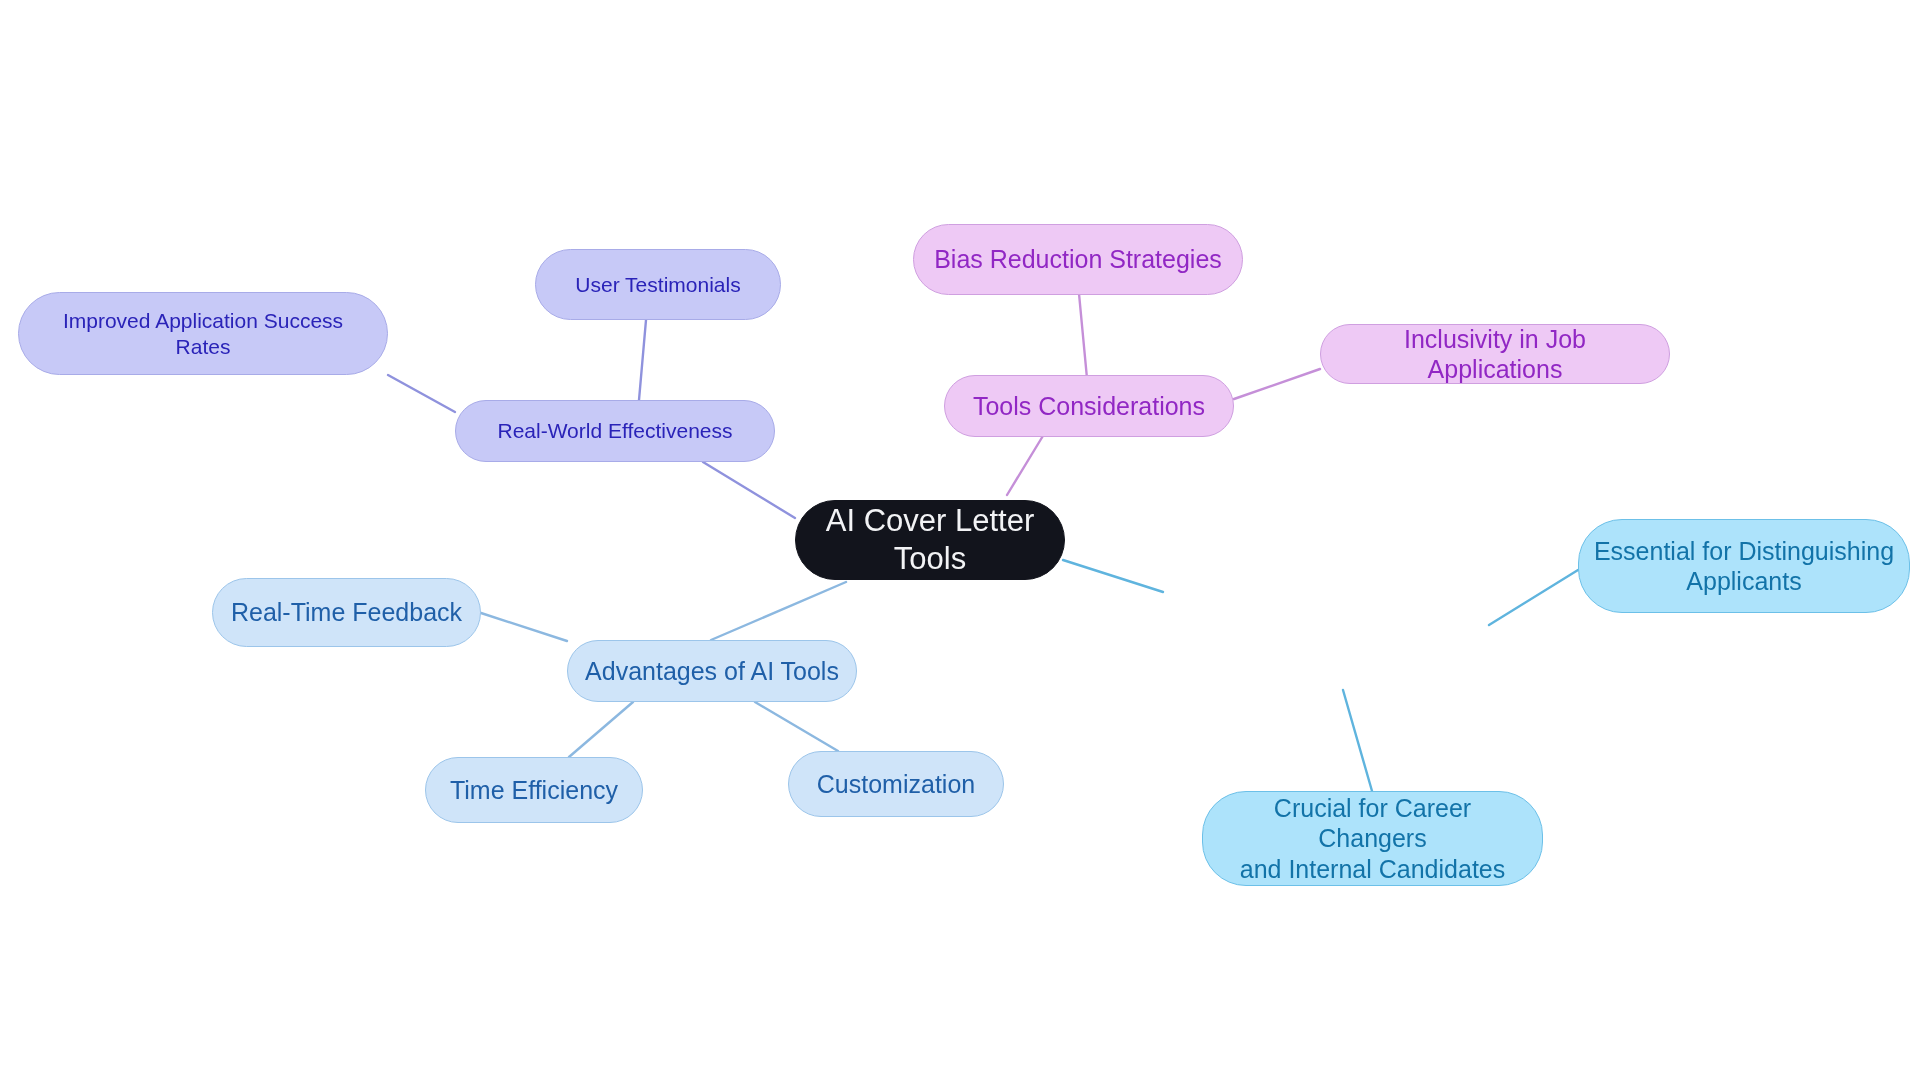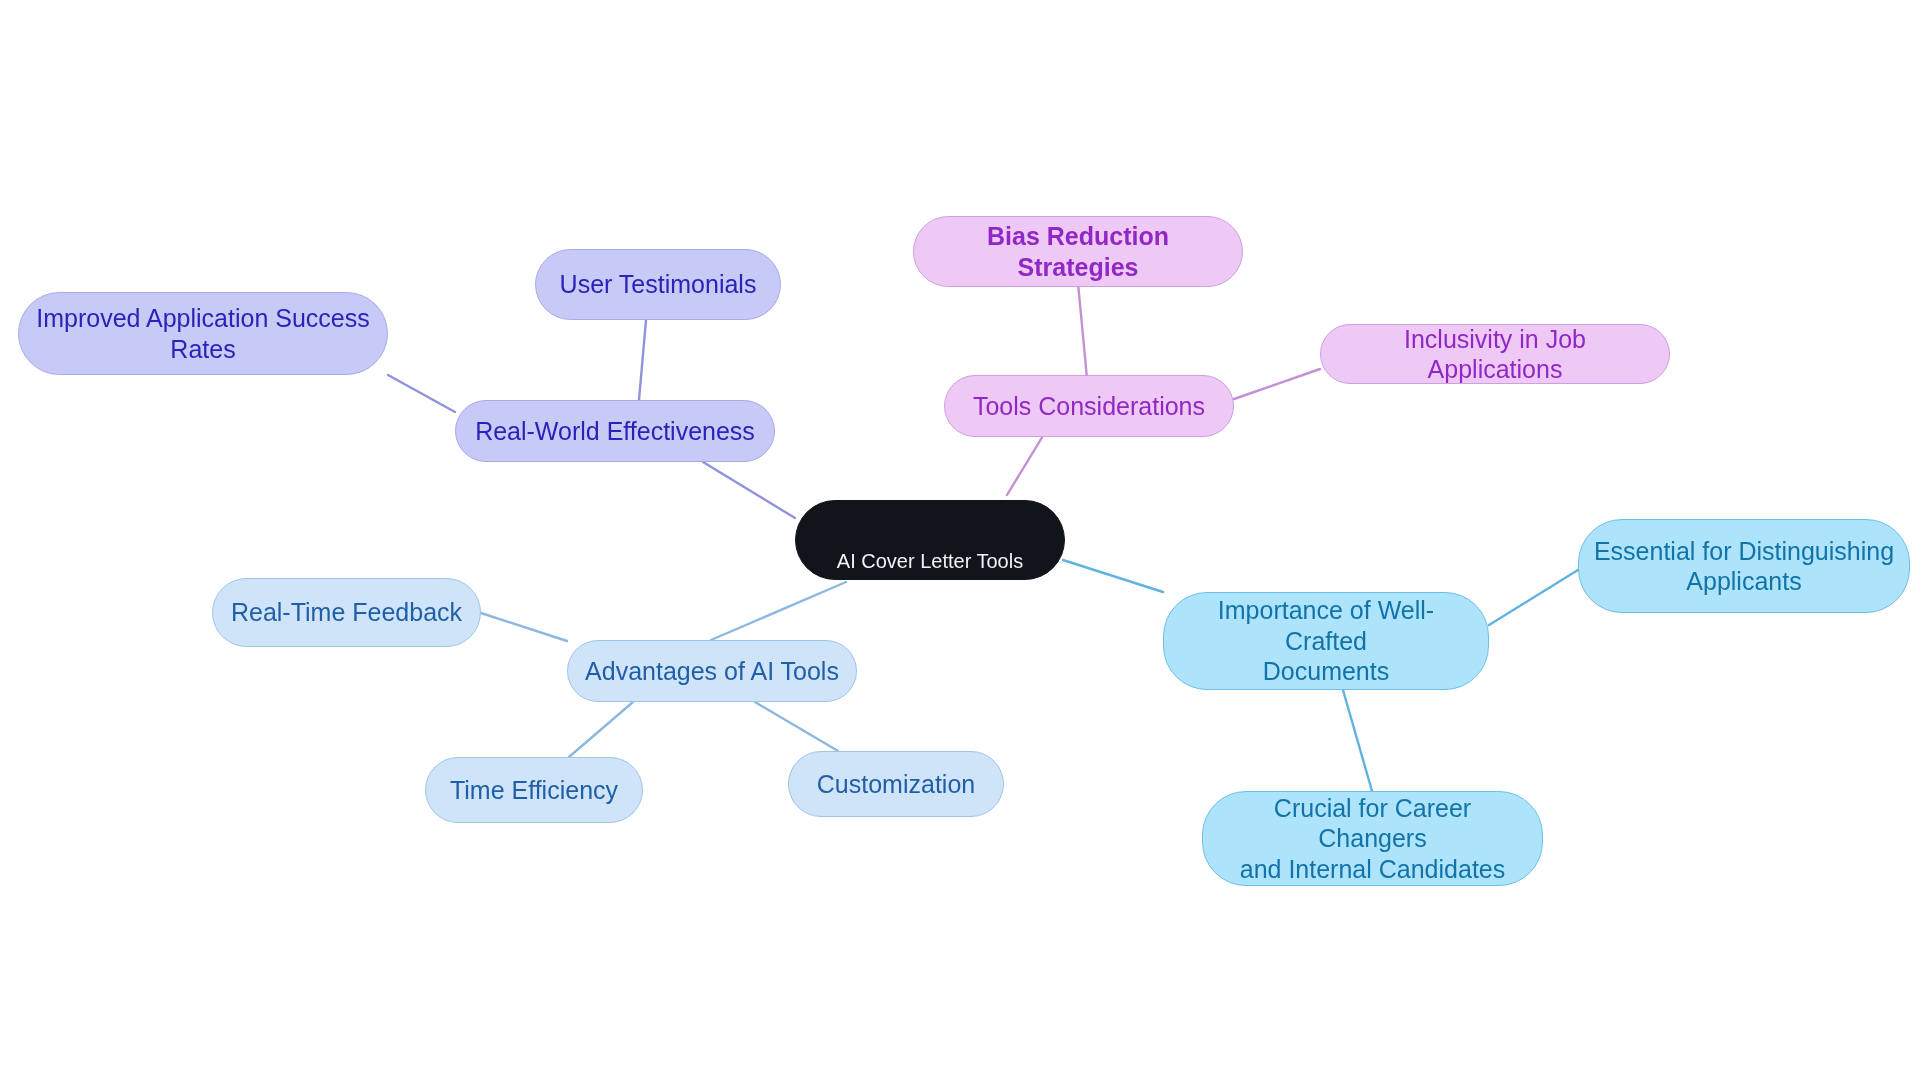--- a/index.html
+++ b/index.html
@@ -36,29 +36,28 @@
     border-style: solid;
     border-width: 1.5px;
     line-height: 1.22;
     padding: 6px 14px;
     white-space: pre-line;
   }
   .node-root {
     background: #12141c;
     border-color: #12141c;
     color: #f2f3f5;
-    font-size: 20px;
+    font-size: 31px;
     border-radius: 42px;
-    align-items: flex-end;
   }
   .node-periwinkle {
     background: #c7c9f7;
     border-color: #a8abe8;
     color: #2a23b8;
-    font-size: 25px;
+    font-size: 21px;
   }
   .node-orchid {
     background: #eec9f5;
     border-color: #cf9fe0;
     color: #9127c4;
     font-size: 25px;
   }
   .node-sky {
     background: #ade3fb;
     border-color: #6cc0e8;
@@ -112,32 +111,28 @@
   </div>
 
   <div class="node node-periwinkle" style="left:535px; top:249px; width:246px; height:71px;">
     <span>User Testimonials</span>
   </div>
 
   <div class="node node-orchid" style="left:944px; top:375px; width:290px; height:62px;">
     <span>Tools Considerations</span>
   </div>
 
-  <div class="node node-orchid" style="left:913px; top:216px; width:330px; height:71px;font-weight:bold;">
+  <div class="node node-orchid" style="left:913px; top:224px; width:330px; height:71px;">
     <span>Bias Reduction Strategies</span>
   </div>
 
   <div class="node node-orchid" style="left:1320px; top:324px; width:350px; height:60px;">
     <span>Inclusivity in Job Applications</span>
   </div>
 
-  <div class="node node-sky" style="left:1163px; top:592px; width:326px; height:98px;">
-    <span>Importance of Well-Crafted
-Documents</span>
-  </div>
 
   <div class="node node-sky" style="left:1578px; top:519px; width:332px; height:94px;">
     <span>Essential for Distinguishing
 Applicants</span>
   </div>
 
   <div class="node node-palesky" style="left:567px; top:640px; width:290px; height:62px;">
     <span>Advantages of AI Tools</span>
   </div>
 

